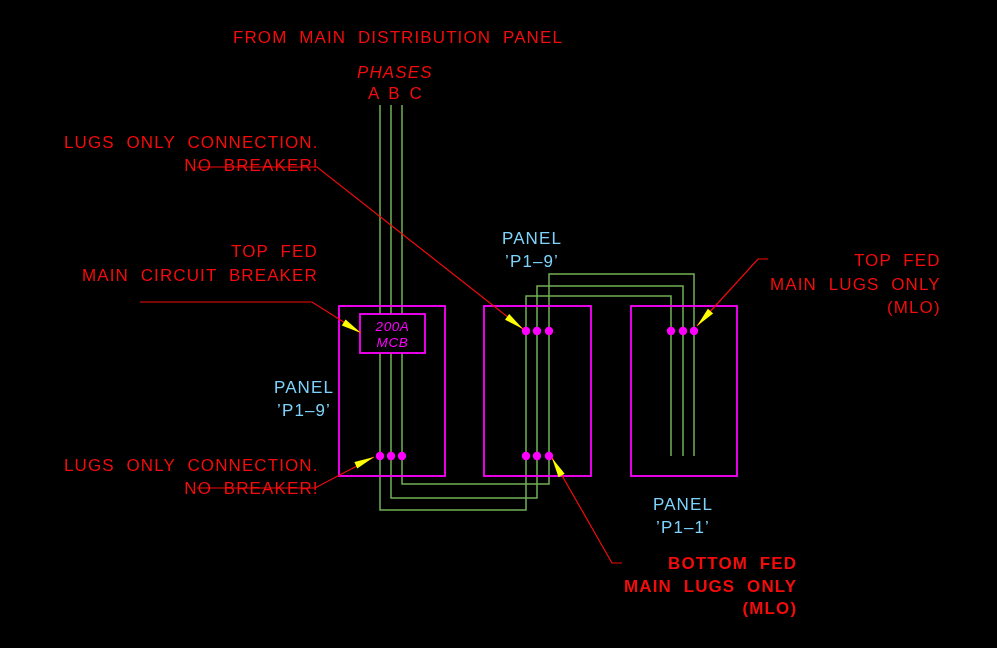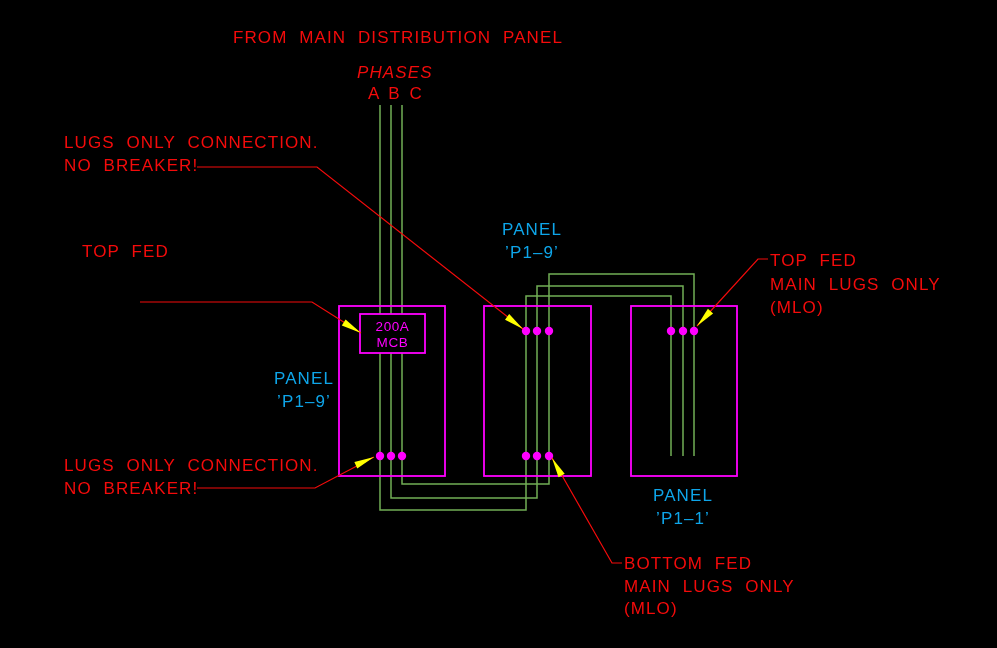--- a/index.html
+++ b/index.html
@@ -6,34 +6,34 @@
   .canvas {
     position:relative; width:997px; height:648px; background:#000000;
     overflow:hidden;
     font-family:"Liberation Sans","DejaVu Sans",sans-serif;
   }
   .canvas svg { position:absolute; left:0; top:0; }
   .t {
     position:absolute; white-space:nowrap;
     font-size:17px; letter-spacing:1.1px; word-spacing:6px; line-height:23px;
   }
-  .red   { color:#f40b0b; }
-  .white { color:#0ea5e9; }
+  .red   { color:#f40b0b;text-align:right; }
+  .white { color:#7dd3fc;margin-top:9px; }
   .magenta { color:#ff00ff; }
   .center { text-align:center; }
-  .small { font-size:13.5px; letter-spacing:0.6px; word-spacing:2px; line-height:16px; }
+  .small { font-size:13.5px; letter-spacing:0.6px; word-spacing:2px; line-height:16px;font-style:italic; }
   
   #title        { left:233px; top:26px; }
   #phases       { left:357px; top:61px;font-style:italic; }
   #phase-letters{ left:368px; top:82px; word-spacing:3px; }
   #lugs-top     { left:64px;  top:132px; line-height:22.5px; }
   #mcb-callout  { left:82px;  top:240px; line-height:23.5px; }
   #lugs-bottom  { left:64px;  top:454px; line-height:23px; }
   #mlo-top      { left:770px; top:249px; line-height:23.5px; }
-  #mlo-bottom   { left:624px; top:553px; line-height:22.5px; }
+  #mlo-bottom   { left:624px; top:553px; line-height:22.5px;font-weight:bold; }
   #p11-label    { left:259px; top:367px; width:90px; line-height:23px; }
   #p12-label    { left:487px; top:218px; width:90px; line-height:23px; }
   #p13-label    { left:638px; top:484px; width:90px; line-height:23px; }
   #mcb-text     { left:360px; top:319px; width:65px; }
 </style>
 </head>
 <body>
 
 <div class="canvas">
 
@@ -97,20 +97,21 @@
 
   <div id="phase-letters" class="t red">A B C</div>
 
   <div id="lugs-top" class="t red">
     <div>LUGS ONLY CONNECTION.</div>
     <div>NO BREAKER!</div>
   </div>
 
   <div id="mcb-callout" class="t red">
     <div>TOP FED</div>
+    <div>MAIN CIRCUIT BREAKER</div>
   </div>
 
   <div id="lugs-bottom" class="t red">
     <div>LUGS ONLY CONNECTION.</div>
     <div>NO BREAKER!</div>
   </div>
 
   <div id="mlo-top" class="t red">
     <div>TOP FED</div>
     <div>MAIN LUGS ONLY</div>

